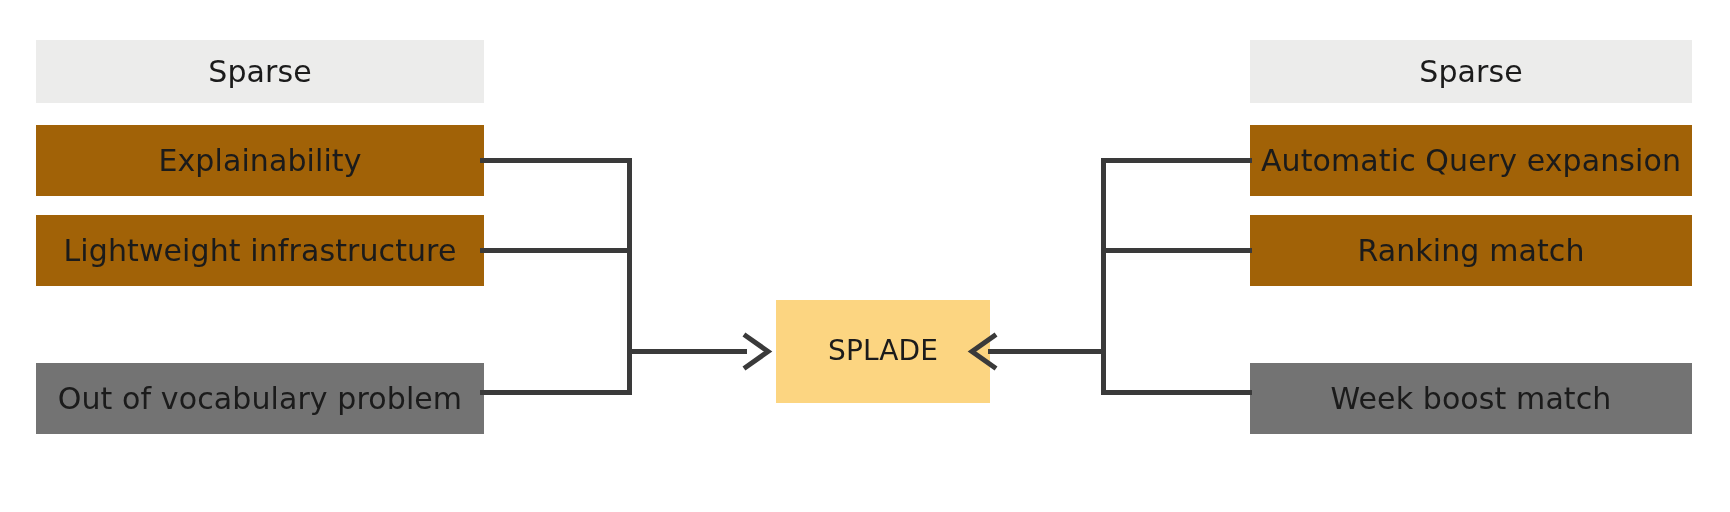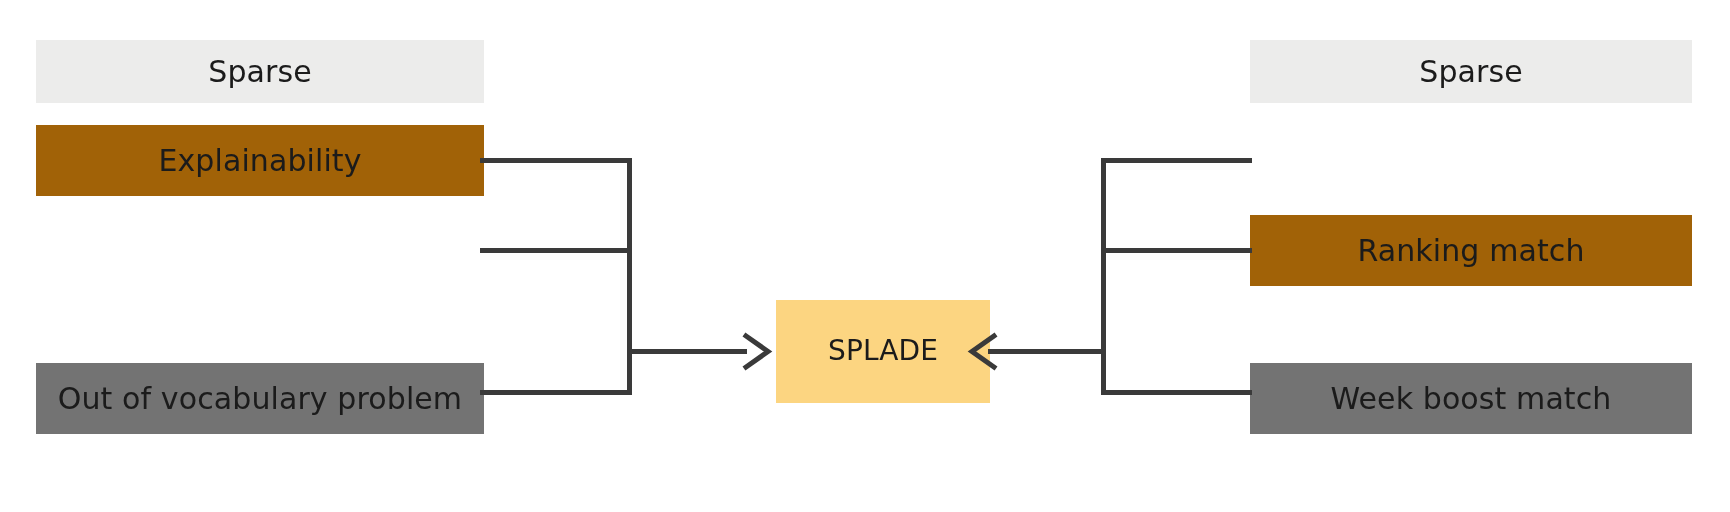--- a/index.html
+++ b/index.html
@@ -69,39 +69,41 @@
 </style>
 </head>
 <body>
 
 <div id="canvas">
 
   <div class="box header col-left row-header">Sparse</div>
 
   <div class="box yellow col-left row-1">Explainability</div>
 
+  <div class="box yellow col-left row-2">Lightweight infrastructure</div>
 
   <div class="box orange col-left row-4">Out of vocabulary problem</div>
 
   <div class="line hline" style="left:480px; top:158px; width:152px;"></div>
   <div class="line hline" style="left:480px; top:248px; width:152px;"></div>
   <div class="line hline" style="left:480px; top:390px; width:152px;"></div>
 
   <div class="line vline" style="left:627px; top:158px; height:237px;"></div>
 
   <div class="line hline" style="left:627px; top:349px; width:120px;"></div>
 
   <svg class="arrow-svg" style="left:740px; top:330px;" width="44" height="44" viewBox="0 0 44 44">
     <polyline points="6,6 28,21.5 6,37" fill="none" stroke="#3a3a3a" stroke-width="5" stroke-linecap="square" stroke-linejoin="miter"></polyline>
   </svg>
 
   <div class="box amber center-box">SPLADE</div>
 
   <div class="box header col-right row-header">Sparse</div>
 
+  <div class="box yellow col-right row-1">Automatic Query expansion</div>
 
   <div class="box yellow col-right row-2">Ranking match</div>
 
   <div class="box orange col-right row-4">Week boost match</div>
 
   <div class="line hline" style="left:1101px; top:158px; width:151px;"></div>
   <div class="line hline" style="left:1101px; top:248px; width:151px;"></div>
   <div class="line hline" style="left:1101px; top:390px; width:151px;"></div>
 
   <div class="line vline" style="left:1101px; top:158px; height:237px;"></div>

